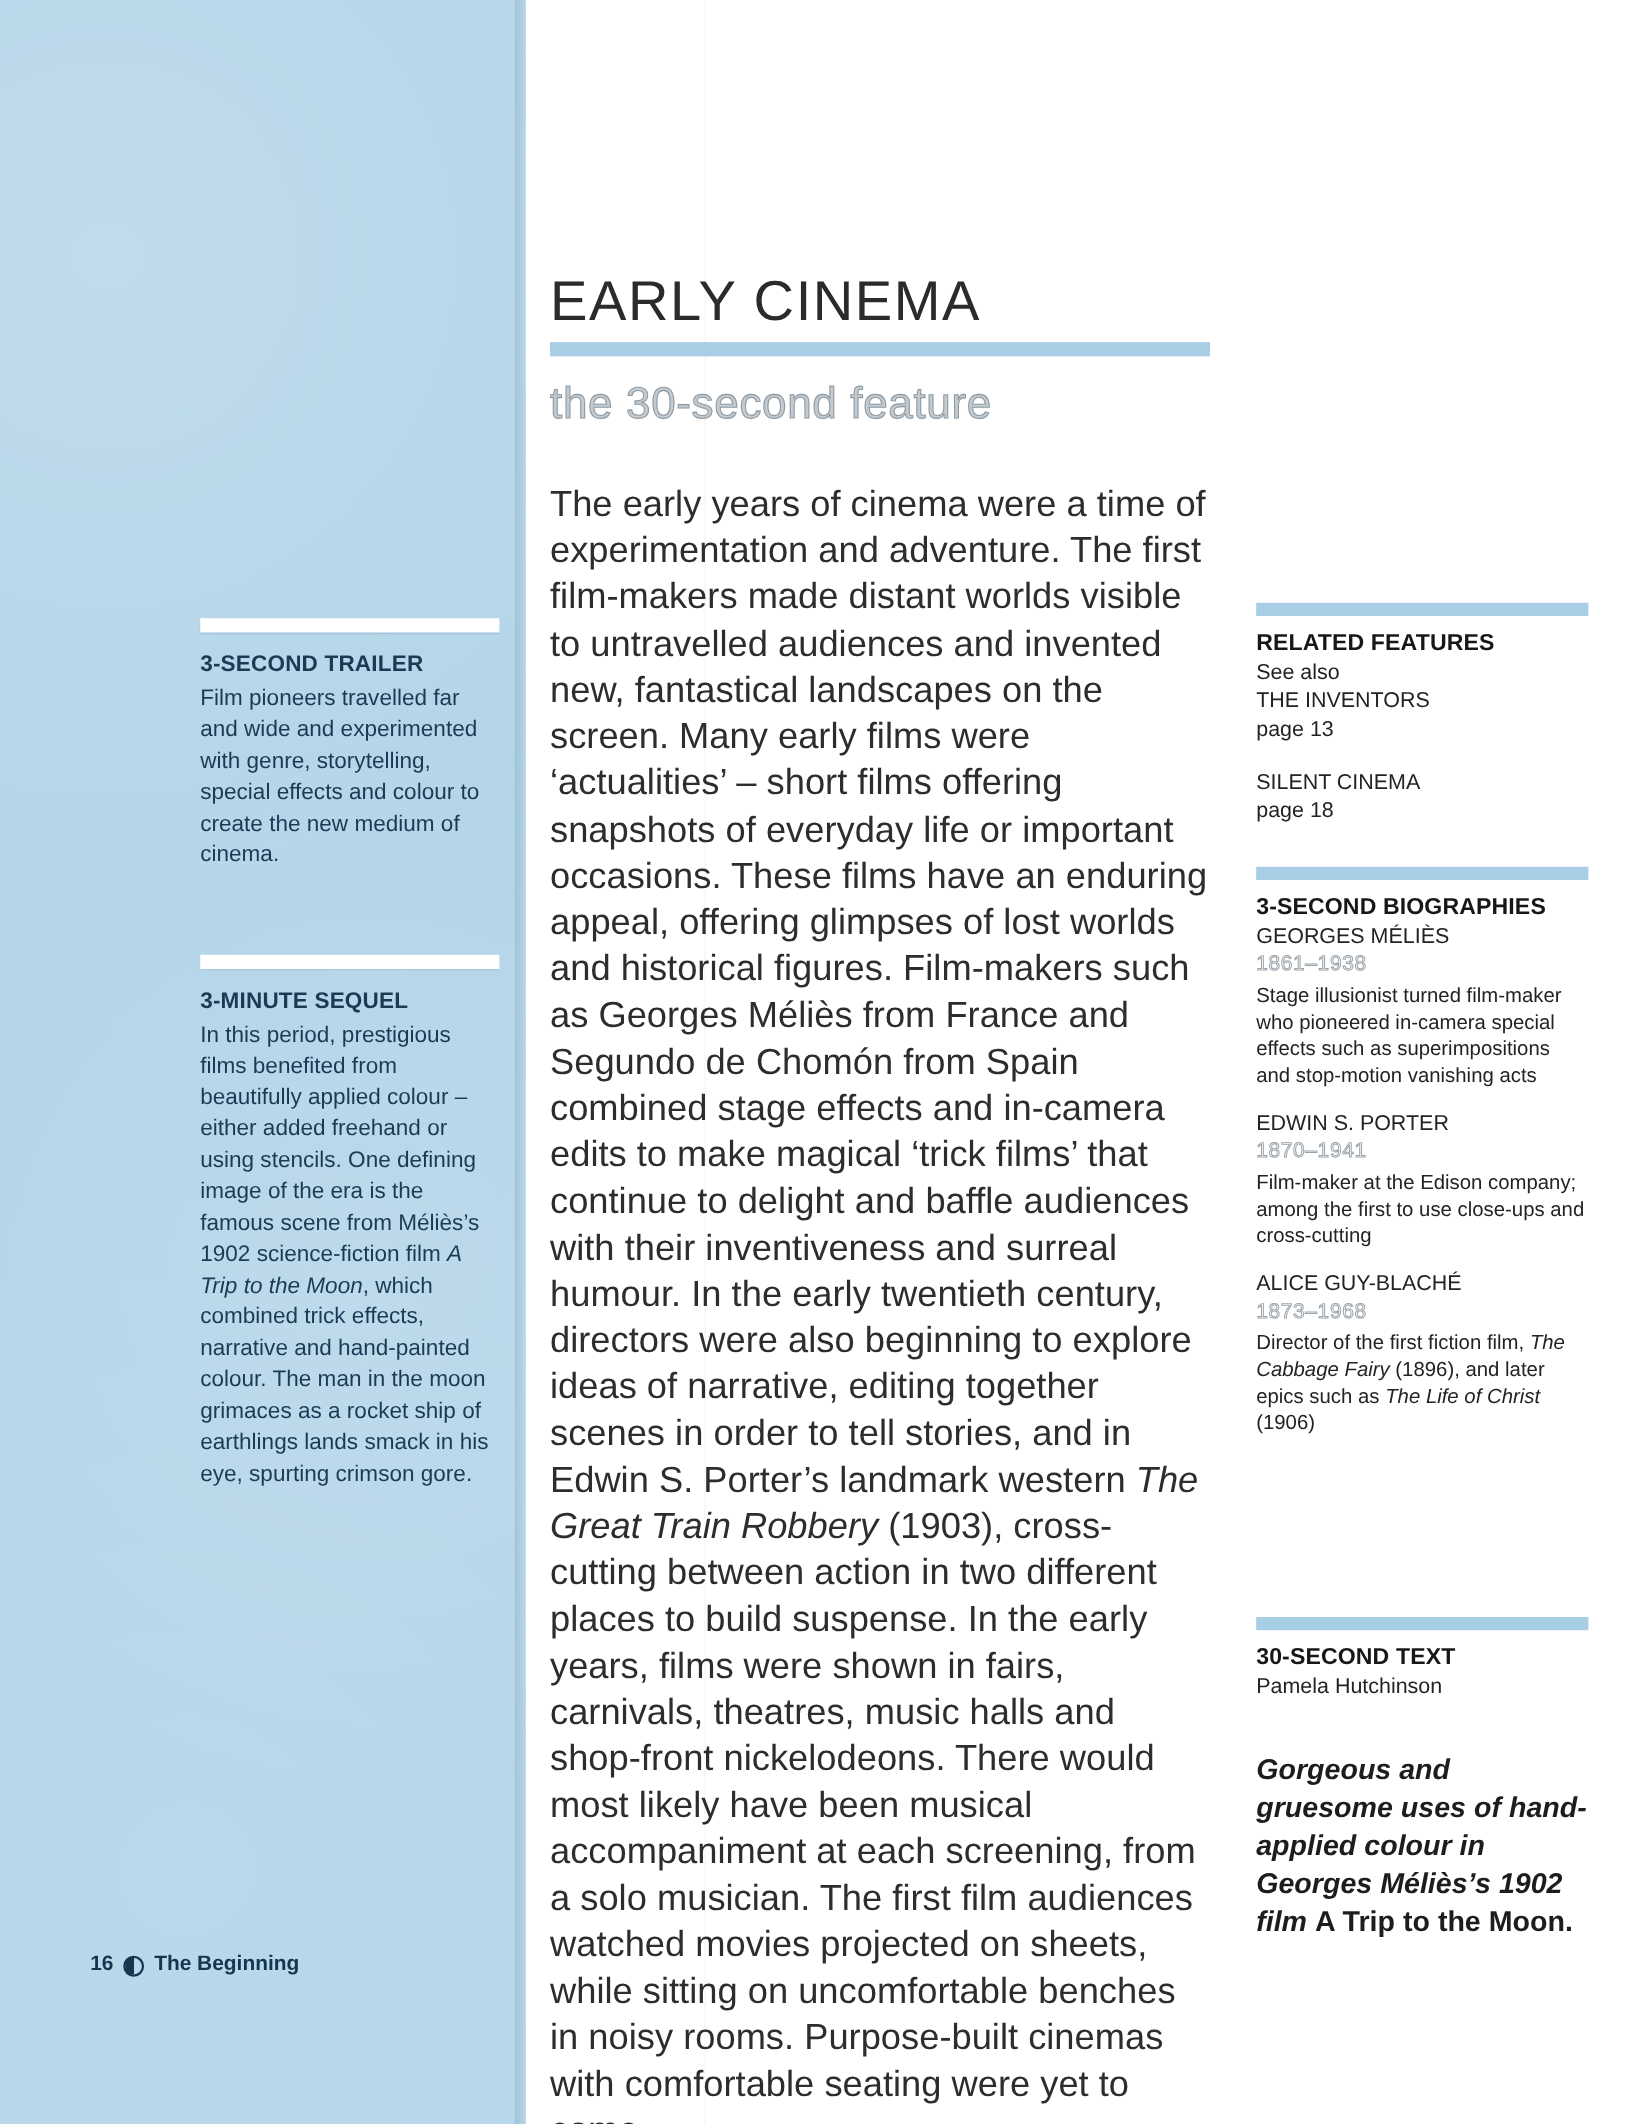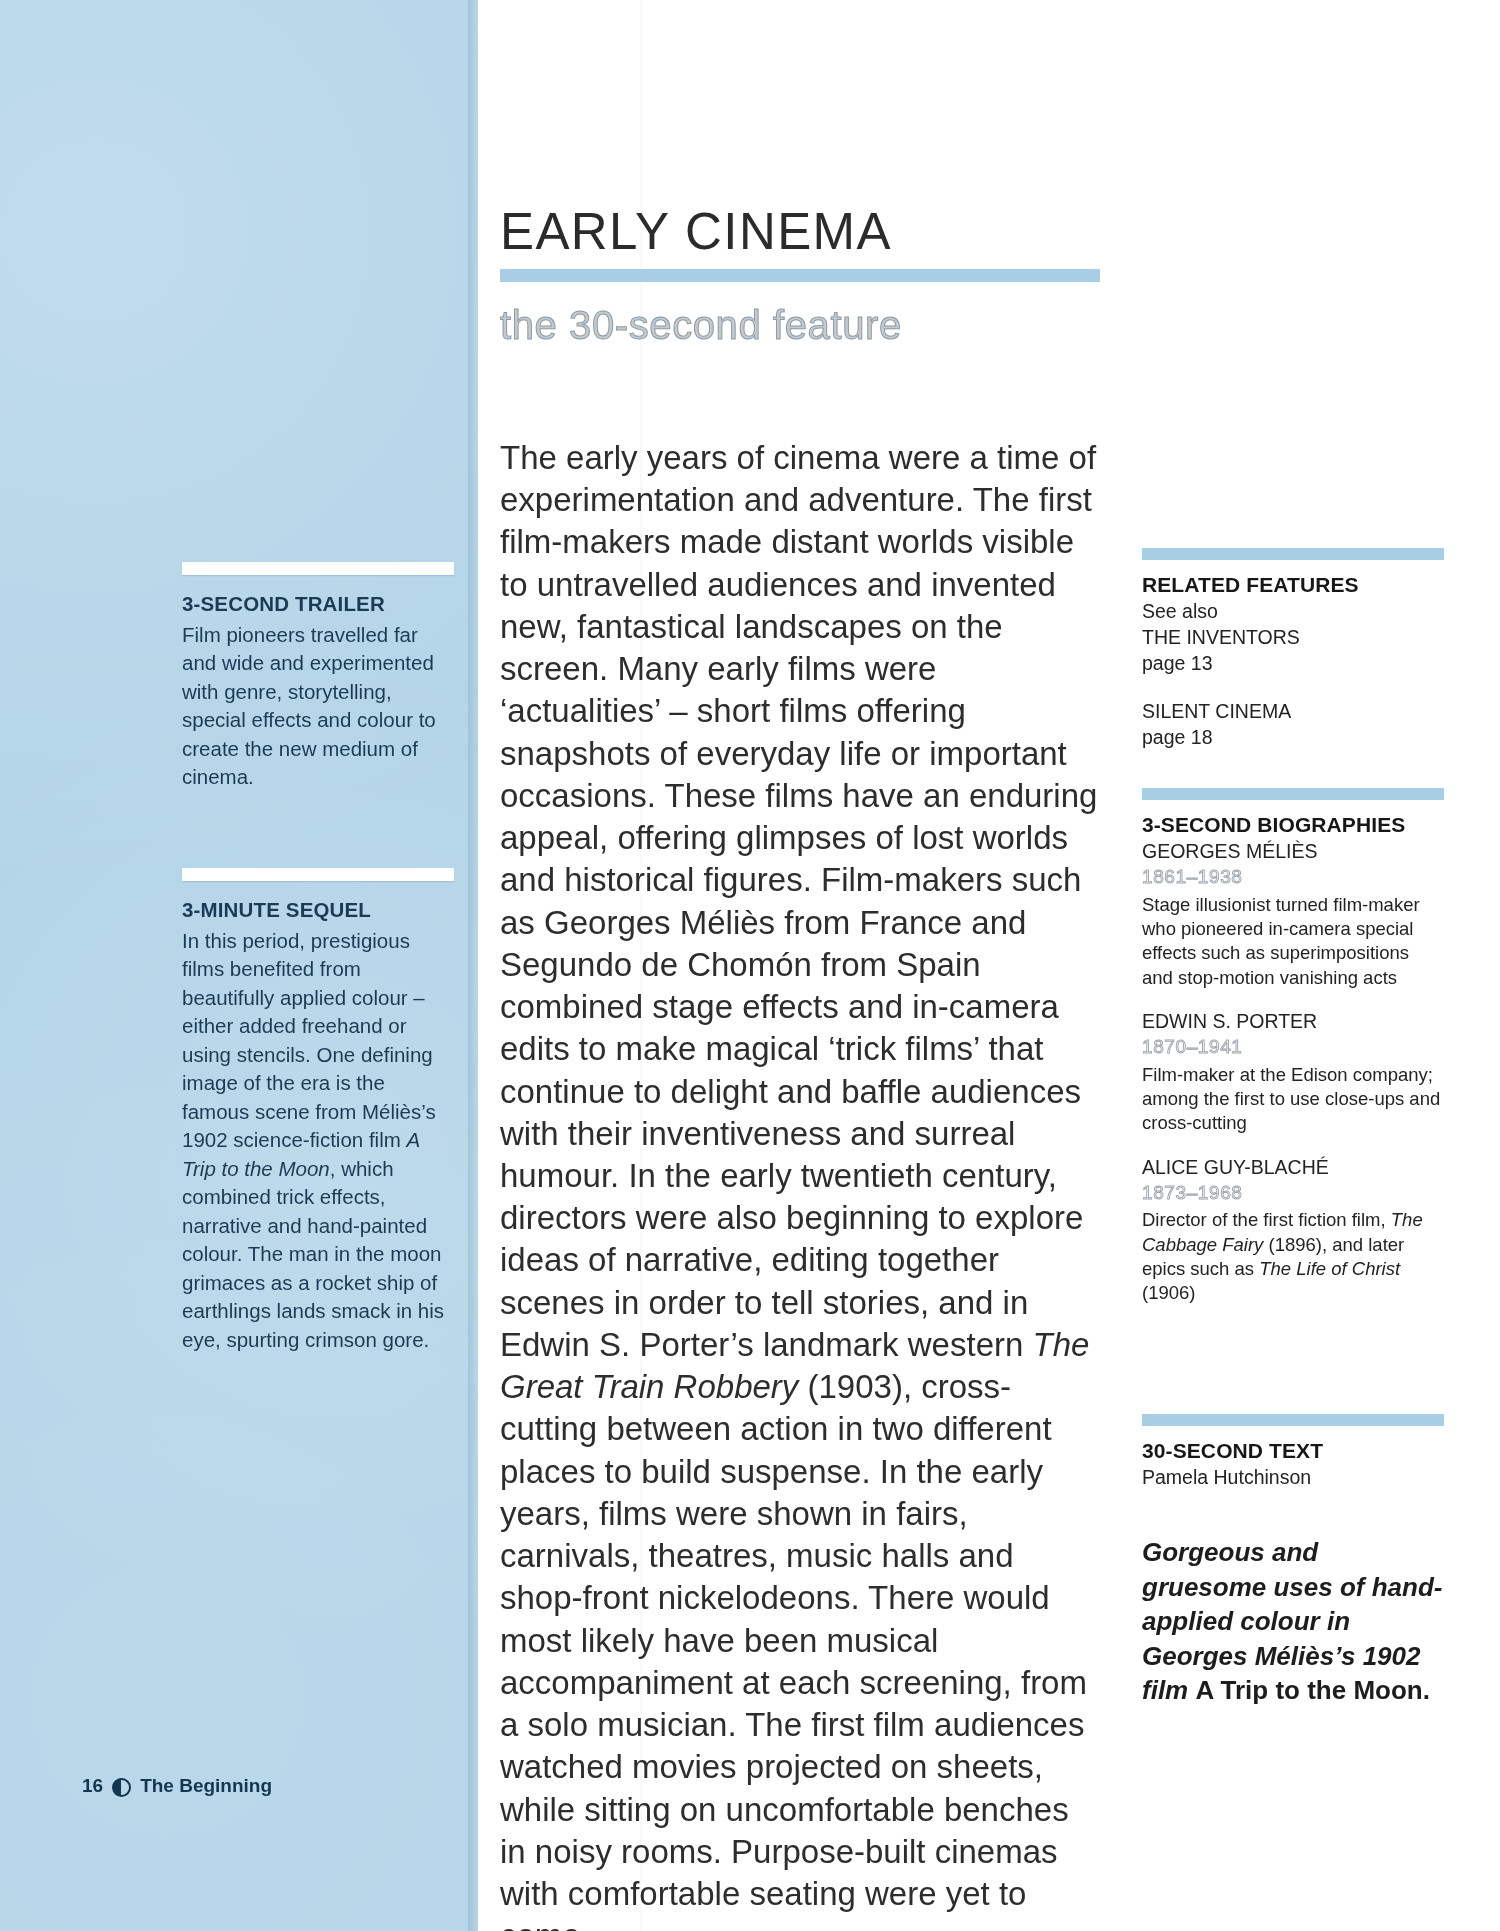--- a/index.html
+++ b/index.html
@@ -107,20 +107,21 @@
     top: 205px;
     width: 620px;
   }
   .h-title {
     font-size: 51px;
     letter-spacing: 1.4px;
     color: #2b2b2b;
     font-weight: normal;
     line-height: 1.05;
     white-space: nowrap;
+    margin-top: 42px;
   }
   .h-rule {
     margin-top: 10px;
     height: 13px;
     width: 600px;
     background: #a8cee6;
   }
   .h-sub {
     margin-top: 21px;
     font-size: 40px;
@@ -154,21 +155,21 @@
   .right {
     position: absolute;
     left: 1142px;
     top: 0;
     width: 302px;
     color: #232323;
   }
   .rc-block { position: absolute; width: 302px; }
   .rc-block.related { top: 548px; }
   .rc-block.bios    { top: 788px; }
-  .rc-block.text30  { top: 1414px; }
+  .rc-block.text30  { top: 1470px; }
 
   .rc-rule {
     height: 12px;
     background: #a8cee6;
     margin-bottom: 13px;
   }
   .rc-title {
     font-weight: bold;
     font-size: 21px;
     color: #171717;

